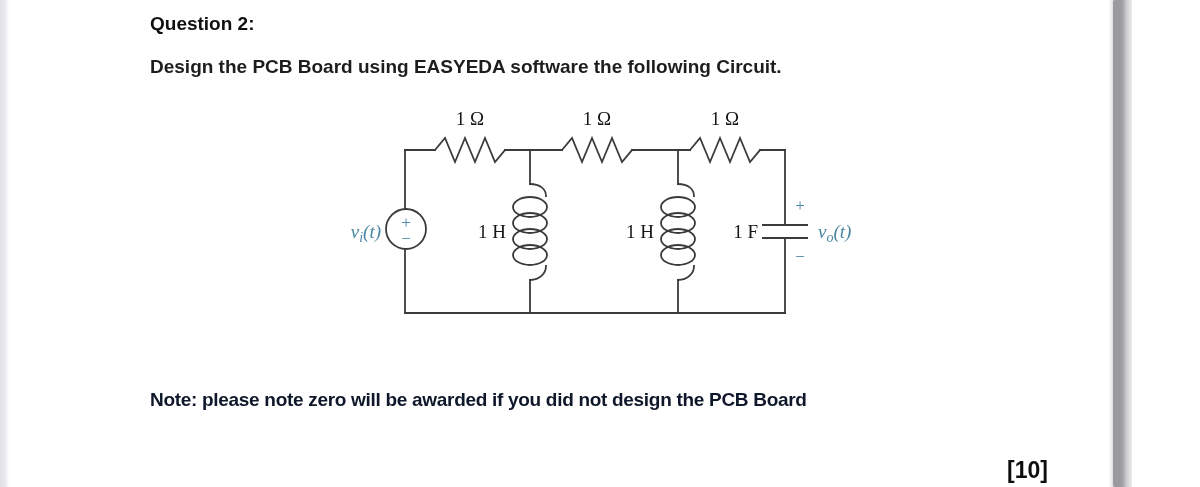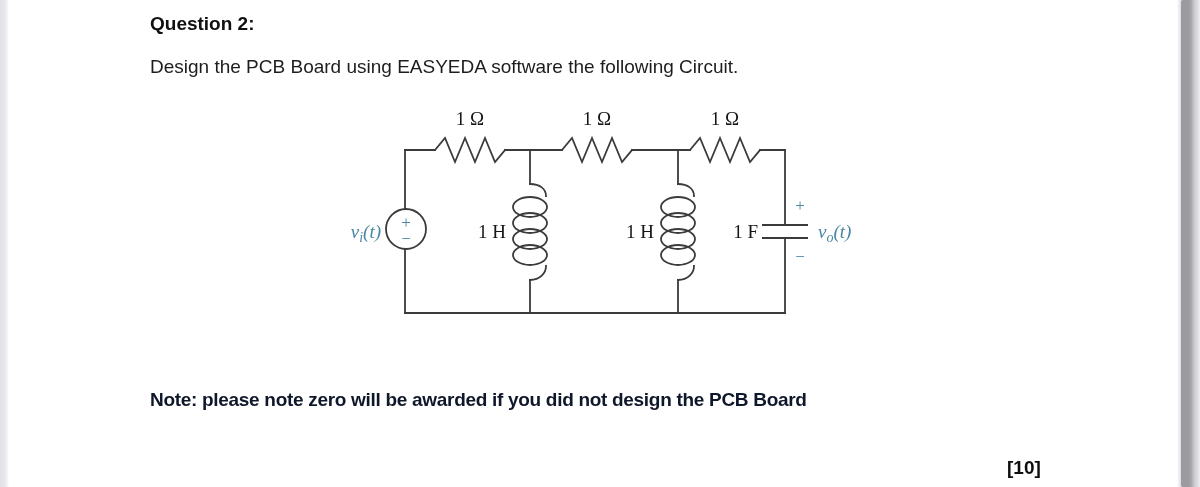--- a/index.html
+++ b/index.html
@@ -1,23 +1,24 @@
 <!DOCTYPE html>
 <html><head>
 <meta charset="utf-8">
 <style>
   html, body { margin: 0; padding: 0; background: #ffffff; }
   .screen {
     position: relative;
-    width: 1200px;
+    width: 1088px;
     height: 487px;
     background: #ffffff;
     overflow: hidden;
     font-family: "Liberation Sans", sans-serif;
     color: #1b1b1b;
+    padding-left: 44px;
   }
   .left-edge {
     position: absolute;
     left: 0; top: 0; bottom: 0;
     width: 9px;
     background: linear-gradient(to right, #e1e1e8 0%, #e7e7ec 55%, #f5f5f8 82%, #ffffff 100%);
   }
   .scrollbar {
     position: absolute;
     right: 0; top: 0; bottom: 0;
@@ -38,40 +39,40 @@
     margin: 0;
     font-size: 19px;
     font-weight: bold;
     color: #101010;
   }
   .instruction {
     position: absolute;
     left: 150px; top: 56px;
     margin: 0;
     font-size: 19px;
-    font-weight: normal;
+    font-weight: bold;
     color: #1d1d1d;
   }
   .circuit {
     position: absolute;
     left: 330px; top: 95px;
   }
   .note {
     position: absolute;
     left: 150px; top: 389px;
     margin: 0;
     font-size: 19px;
     font-weight: bold;
     letter-spacing: -0.3px;
     color: #0f172a;
   }
   .marks {
     position: absolute;
     left: 1007px; top: 457px;
-    font-size: 19px;
+    font-size: 23px;
     font-weight: bold;
     color: #0e0e0e;
   }
   .svg-label {
     font-family: "Liberation Serif", serif;
     font-size: 19px;
     fill: #161616;
   }
   .svg-accent {
     font-family: "Liberation Serif", serif;

